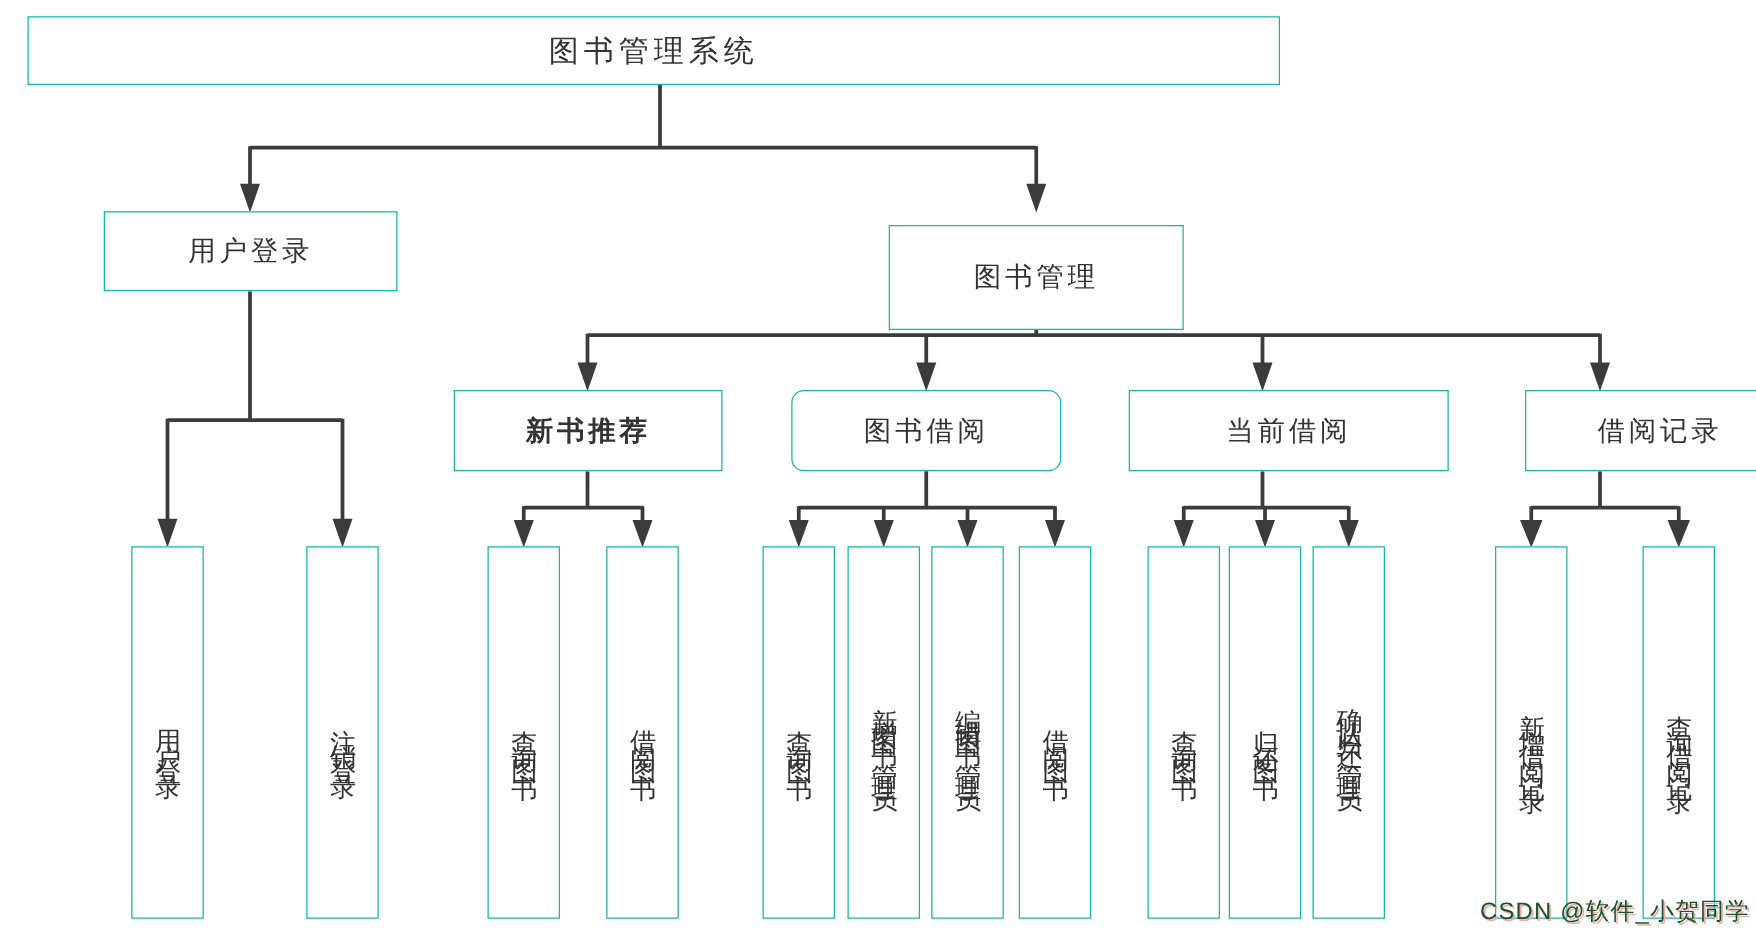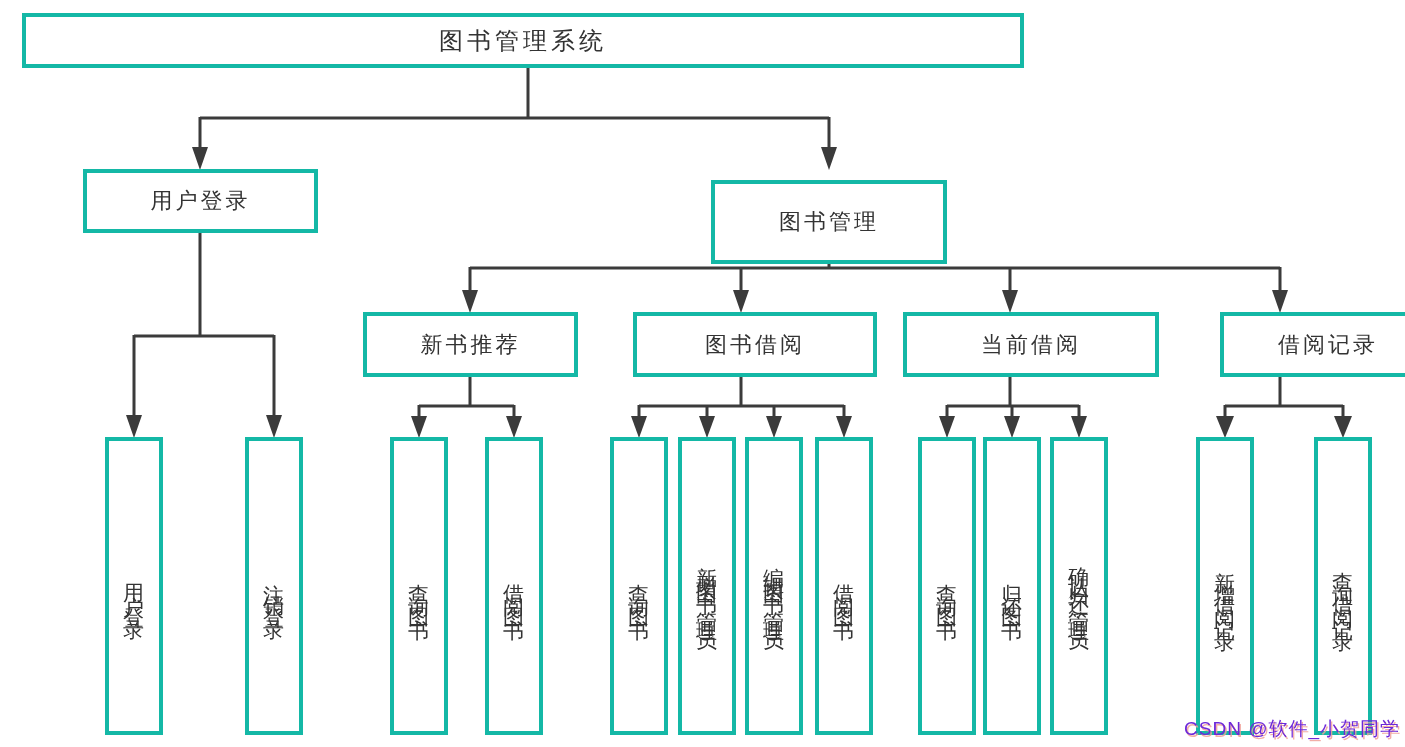--- a/index.html
+++ b/index.html
@@ -27,21 +27,21 @@
     stroke-width: 3;
   }
   svg.connectors polygon {
     fill: #3b3b3b;
     stroke: none;
   }
   .node {
     position: absolute;
     box-sizing: border-box;
     background: #ffffff;
-    border: 4px solid #14b8a6;
+    border: 1px solid #14b8a6;
     display: flex;
     align-items: center;
     justify-content: center;
     color: #333333;
   }
   .node.hbox span {
     font-size: 22px;
     letter-spacing: 3px;
     white-space: nowrap;
   }
@@ -57,21 +57,21 @@
     white-space: nowrap;
   }
   .node.leaf.v-short span { letter-spacing: 12px; margin-top: 10px; }
   .node.leaf.v-mid   span { letter-spacing: 12px; margin-top: 10px; }
   .node.leaf.v-long  span { letter-spacing: 9px;  margin-top: 8px; }
   .watermark {
     position: absolute;
     right: 5px;
     bottom: 5px;
     font-size: 19px;
-    color: #6d28d9;
+    color: #14532d;
     letter-spacing: 1px;
     text-shadow: 1.5px 1.5px 0 rgba(240, 160, 150, 0.85);
     white-space: nowrap;
   }
 </style>
 </head>
 <body>
 
 <div class="canvas">
 
@@ -115,24 +115,24 @@
     <span>图书管理系统</span>
   </div>
 
   <div class="node hbox" style="left:83px; top:169px; width:235px; height:64px;">
     <span>用户登录</span>
   </div>
   <div class="node hbox" style="left:711px; top:180px; width:236px; height:84px;text-align:center;">
     <span>图书管理</span>
   </div>
 
-  <div class="node hbox" style="left:363px; top:312px; width:215px; height:65px;">
+  <div class="node hbox" style="left:363px; top:312px; width:215px; height:65px;font-weight:bold;">
     <span>新书推荐</span>
   </div>
-  <div class="node hbox" style="left:633px; top:312px; width:244px; height:65px;">
+  <div class="node hbox" style="left:633px; top:312px; width:216px; height:65px;border-radius:10px;">
     <span>图书借阅</span>
   </div>
   <div class="node hbox" style="left:903px; top:312px; width:256px; height:65px;">
     <span>当前借阅</span>
   </div>
   <div class="node hbox" style="left:1172px; top:312px; width:216px; height:65px;margin-left:48px;">
     <span>借阅记录</span>
   </div>
 
   <div class="node leaf v-short" style="left:105px; top:437px; width:58px; height:298px;">

